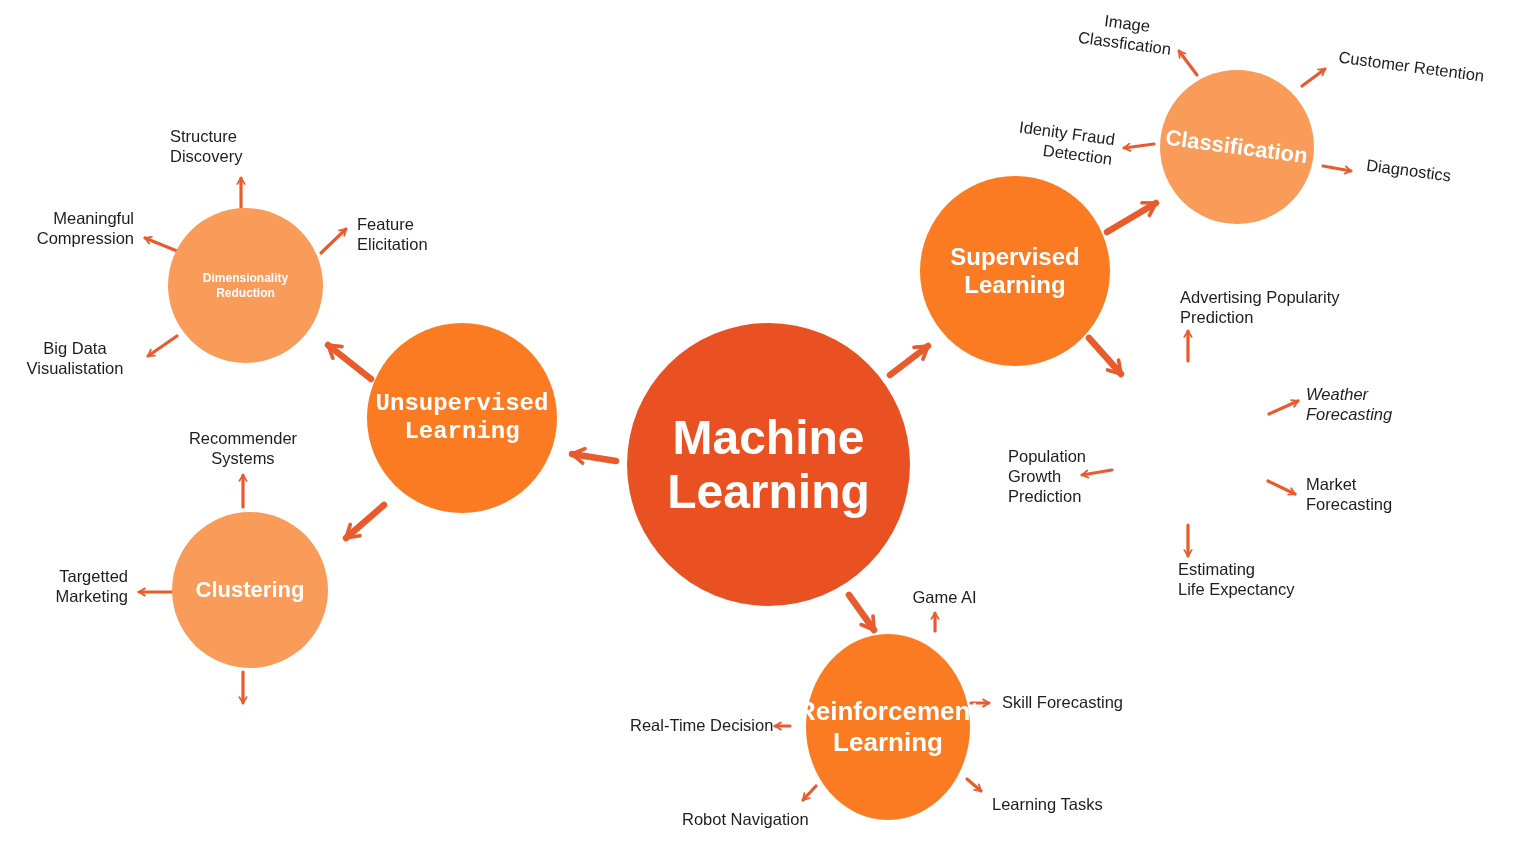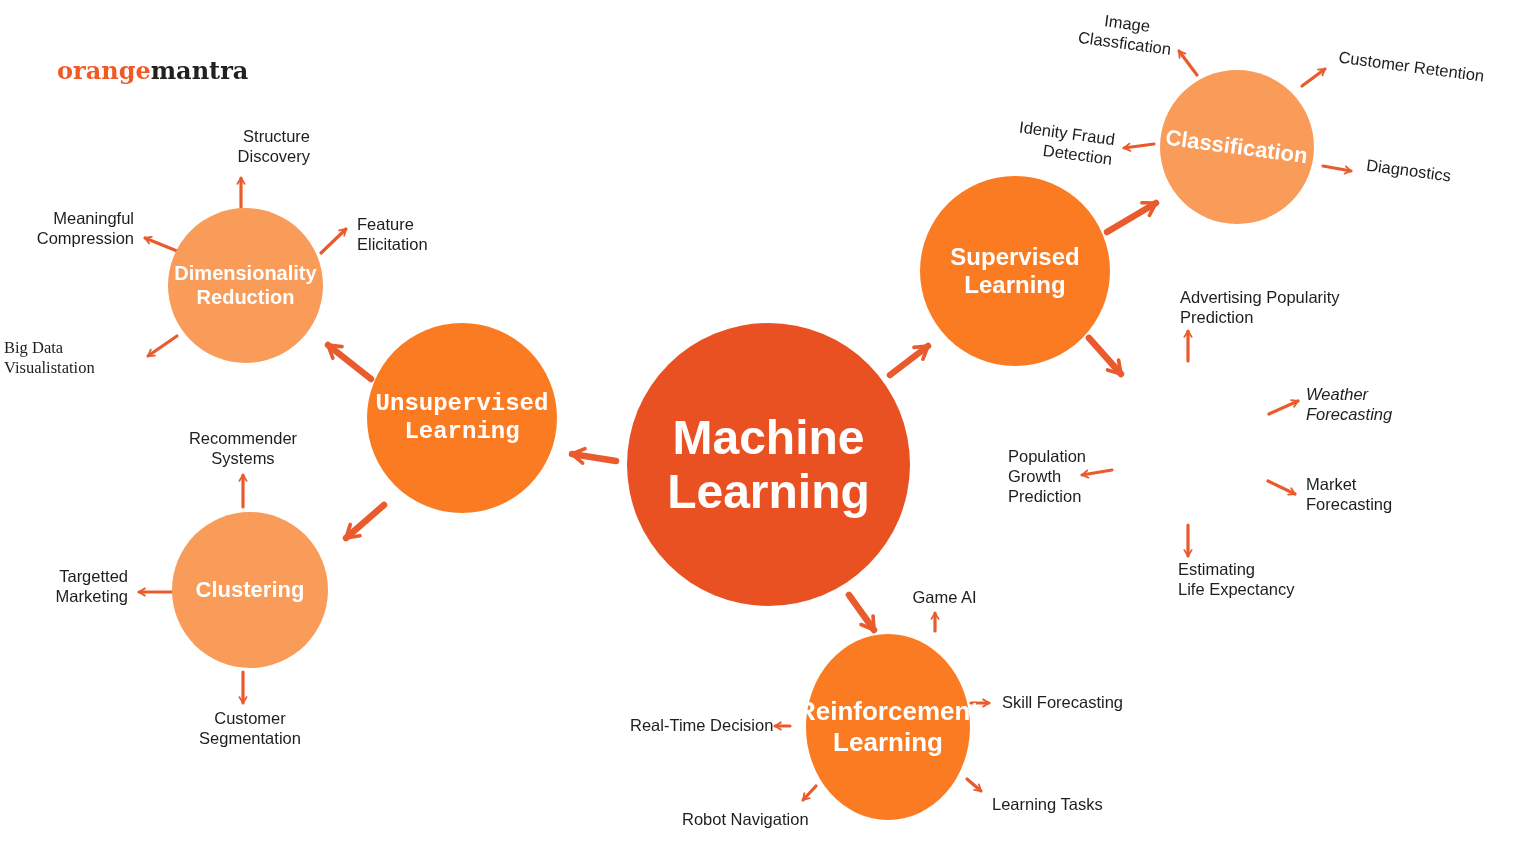--- a/index.html
+++ b/index.html
@@ -78,21 +78,20 @@
     <line class="thin" x1="1188" y1="525" x2="1188" y2="556" marker-end="url(#ah)"></line>
     <line class="thin" x1="1112" y1="470" x2="1082" y2="475" marker-end="url(#ah)"></line>
 
     <line class="thin" x1="935" y1="631" x2="935" y2="613" marker-end="url(#ah)"></line>
     <line class="thin" x1="971" y1="703" x2="989" y2="703" marker-end="url(#ah)"></line>
     <line class="thin" x1="967" y1="779" x2="981" y2="791" marker-end="url(#ah)"></line>
     <line class="thin" x1="816" y1="786" x2="803" y2="800" marker-end="url(#ah)"></line>
     <line class="thin" x1="790" y1="726" x2="775" y2="726" marker-end="url(#ah)"></line>
   </svg>
 
-  <div class="logo"><span class="lg-orange">orange</span><span class="lg-dark">mantra</span></div>
 
   <div class="circle center" style="left:627px;top:323px;width:283px;height:283px;">
     <span>Machine
 Learning</span>
   </div>
 
   <div class="circle branch" style="left:920px;top:176px;width:190px;height:190px;">
     <span>Supervised
 Learning</span>
   </div>
@@ -105,44 +104,42 @@
   <div class="circle branch" style="left:806px;top:634px;width:164px;height:186px;font-size:26px;">
     <span>Reinforcement
 Learning</span>
   </div>
 
   <div class="circle sub" style="left:1160px;top:70px;width:154px;height:154px;">
     <span class="rot">Classification</span>
   </div>
 
 
-  <div class="circle sub" style="left:168px;top:208px;width:155px;height:155px;font-size:20px;">
+  <div class="circle sub" style="left:168px;top:208px;width:155px;height:155px;font-size:12px;">
     <span>Dimensionality
 Reduction</span>
   </div>
 
   <div class="circle sub" style="left:172px;top:512px;width:156px;height:156px;">
     <span>Clustering</span>
   </div>
 
-  <div class="leaf" style="left:170px;top:126px;width:140px;text-align:right;">Structure
+  <div class="leaf" style="left:170px;top:126px;width:140px;text-align:left;">Structure
 Discovery</div>
   <div class="leaf" style="left:357px;top:214px;width:110px;">Feature
 Elicitation</div>
   <div class="leaf" style="left:8px;top:208px;width:126px;text-align:right;">Meaningful
 Compression</div>
-  <div class="leaf" style="left:4px;top:338px;width:126px;text-align:left;font-family:Liberation Serif, serif;">Big Data
+  <div class="leaf" style="left:12px;top:338px;width:126px;text-align:center;">Big Data
 Visualistation</div>
 
   <div class="leaf" style="left:172px;top:428px;width:142px;text-align:center;">Recommender
 Systems</div>
   <div class="leaf" style="left:26px;top:566px;width:102px;text-align:right;">Targetted
 Marketing</div>
-  <div class="leaf" style="left:170px;top:708px;width:160px;text-align:center;">Customer
-Segmentation</div>
 
   <div class="leaf rot" style="left:1062px;top:13px;width:128px;text-align:center;">Image
 Classfication</div>
   <div class="leaf rot" style="left:1338px;top:57px;width:160px;">Customer Retention</div>
   <div class="leaf rot" style="left:1006px;top:122px;width:108px;text-align:right;">Idenity Fraud
 Detection</div>
   <div class="leaf rot" style="left:1366px;top:161px;width:100px;">Diagnostics</div>
 
   <div class="leaf" style="left:1180px;top:287px;width:180px;">Advertising Popularity
 Prediction</div>

